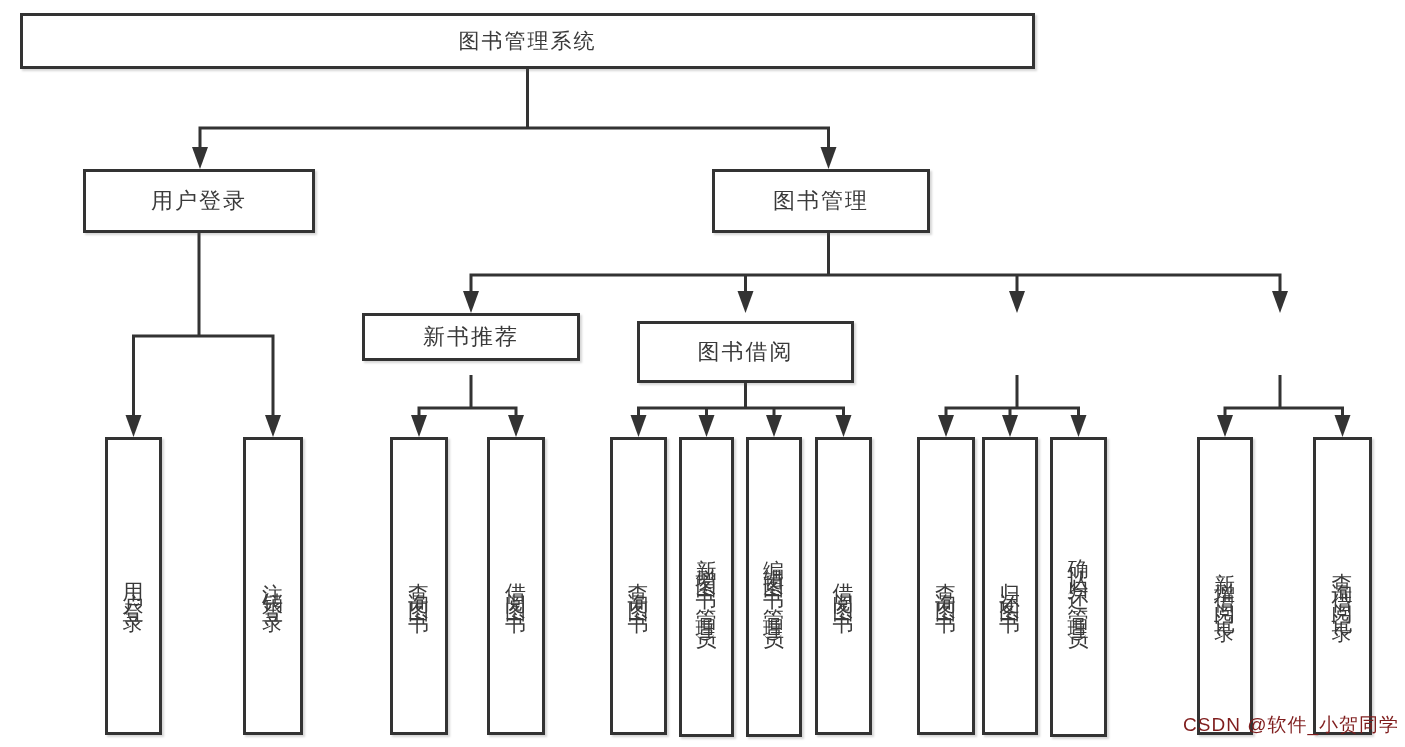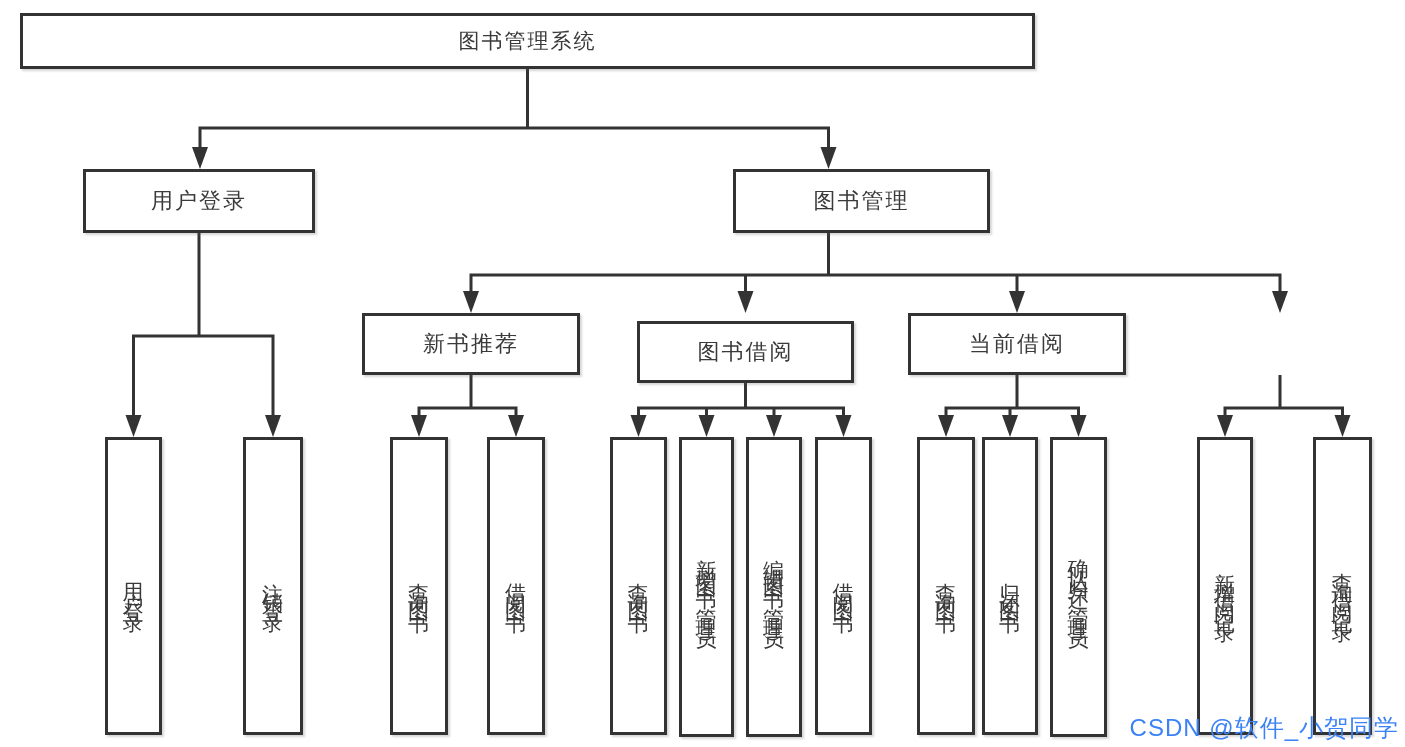--- a/index.html
+++ b/index.html
@@ -38,23 +38,23 @@
     writing-mode: vertical-rl;
     text-orientation: mixed;
     font-size: 21px;
     line-height: 1.2;
     letter-spacing: 10px;
   }
   .watermark {
     position: absolute;
     top: 712px;
     right: 6px;
-    font-size: 24px;
+    font-size: 19px;
     letter-spacing: 1px;
-    color: #3b82f6;
+    color: #7f1d1d;
     white-space: nowrap;
   }
 </style>
 </head>
 <body>
 
 <div class="stage">
 
   <svg class="connectors" viewBox="0 0 1405 747" xmlns="http://www.w3.org/2000/svg">
     <g stroke="#333333" stroke-width="3" fill="none">
@@ -96,32 +96,29 @@
     </g>
   </svg>
 
   <div class="hnode root-node" style="left:20px; top:13px; width:1015px; height:56px;">
     <span>图书管理系统</span>
   </div>
 
   <div class="hnode" style="left:83px; top:169px; width:232px; height:64px;">
     <span>用户登录</span>
   </div>
-  <div class="hnode" style="left:733px; top:169px; width:257px; height:64px;align-items:center;">
+  <div class="hnode" style="left:712px; top:169px; width:218px; height:64px;align-items:center;">
     <span>图书管理</span>
   </div>
 
-  <div class="hnode" style="left:362px; top:313px; width:218px; height:62px;">
+  <div class="hnode" style="left:362px; top:313px; width:218px; height:48px;">
     <span>新书推荐</span>
   </div>
   <div class="hnode" style="left:637px; top:321px; width:217px; height:62px;">
     <span>图书借阅</span>
-  </div>
-  <div class="hnode" style="left:908px; top:313px; width:218px; height:62px;">
-    <span>当前借阅</span>
   </div>
 
   <div class="vnode" style="left:105px; top:437px; width:57px; height:298px;">
     <span>用户登录</span>
   </div>
   <div class="vnode" style="left:243px; top:437px; width:60px; height:298px;">
     <span>注销登录</span>
   </div>
 
   <div class="vnode" style="left:390px; top:437px; width:58px; height:298px;">

